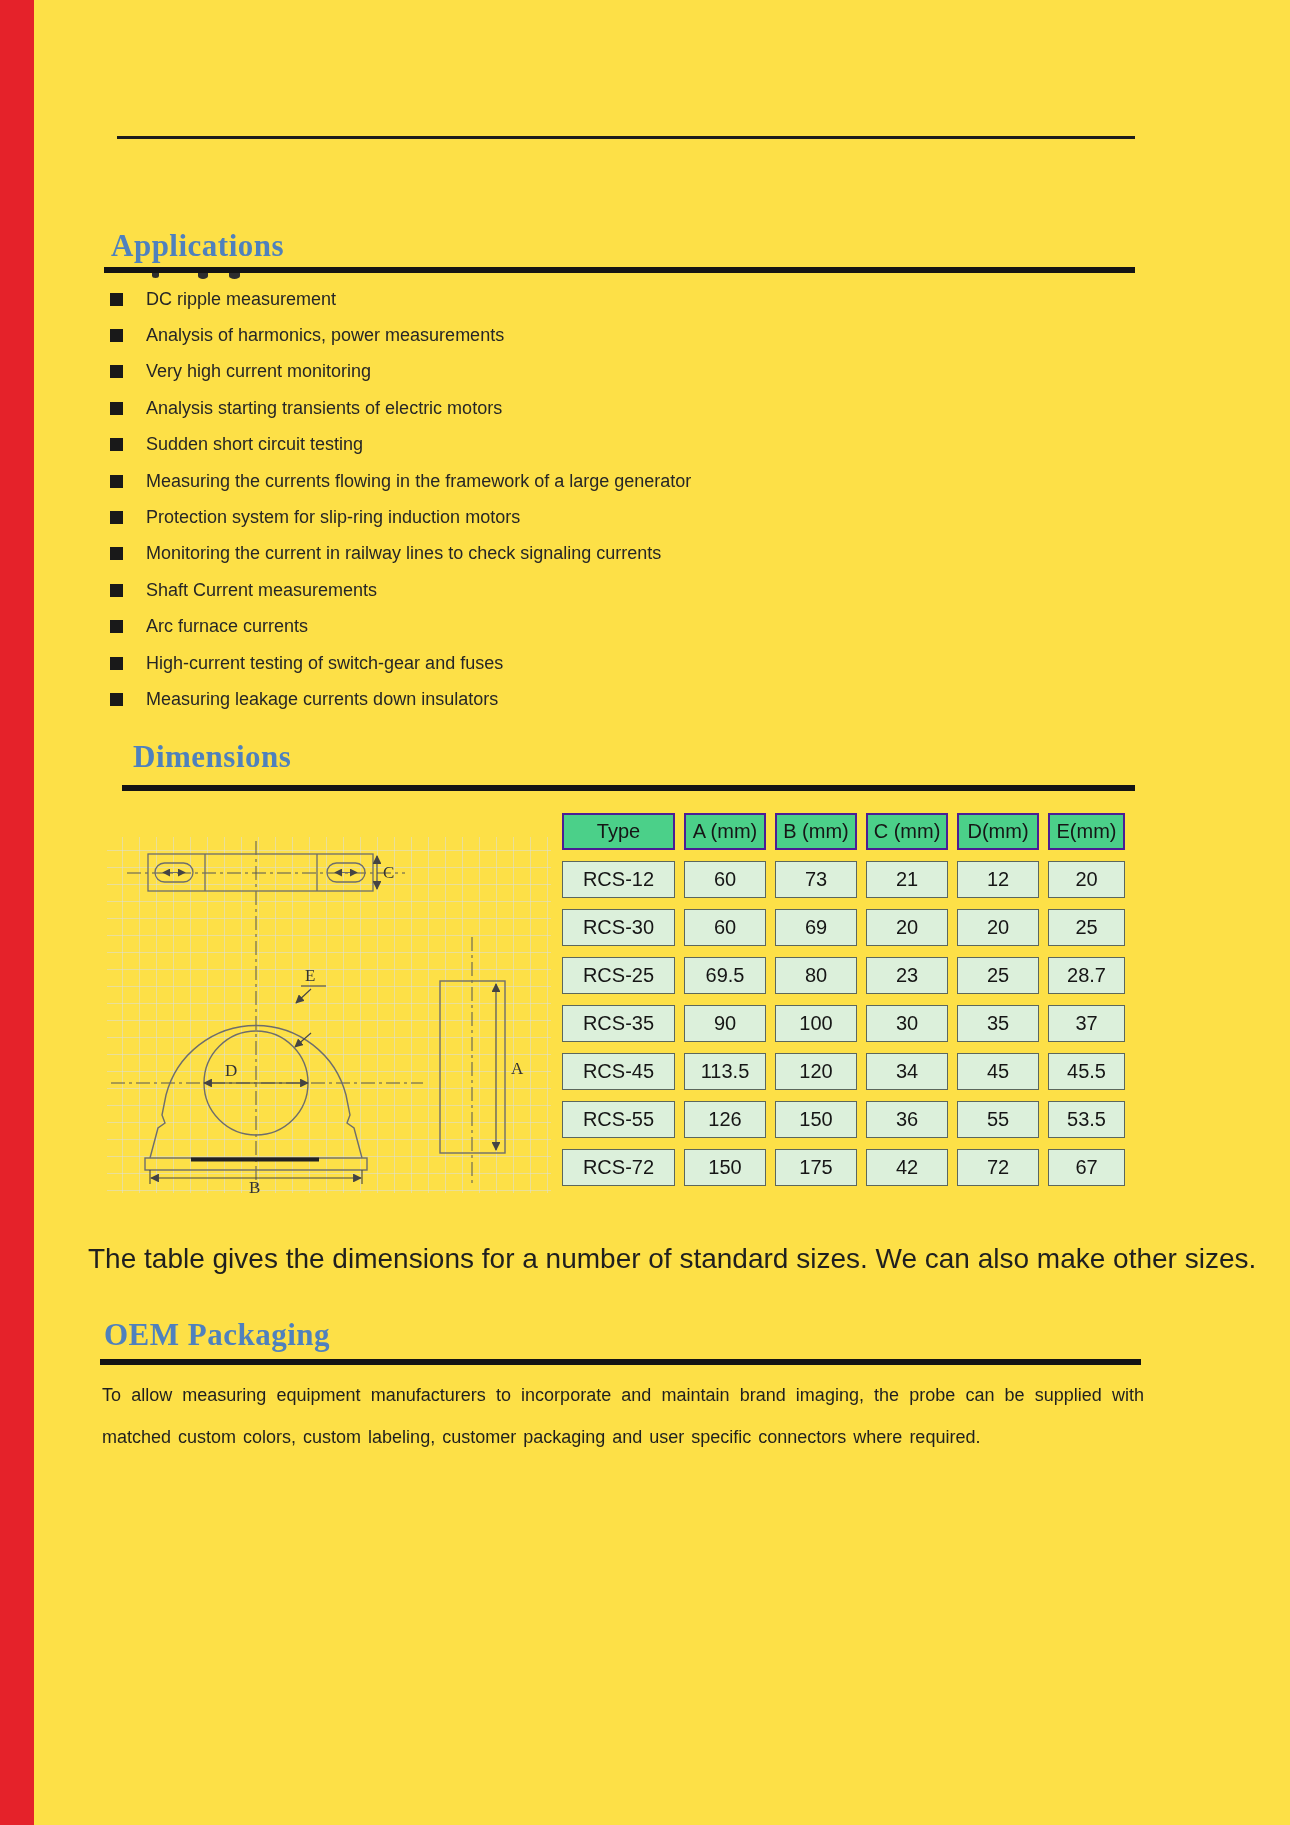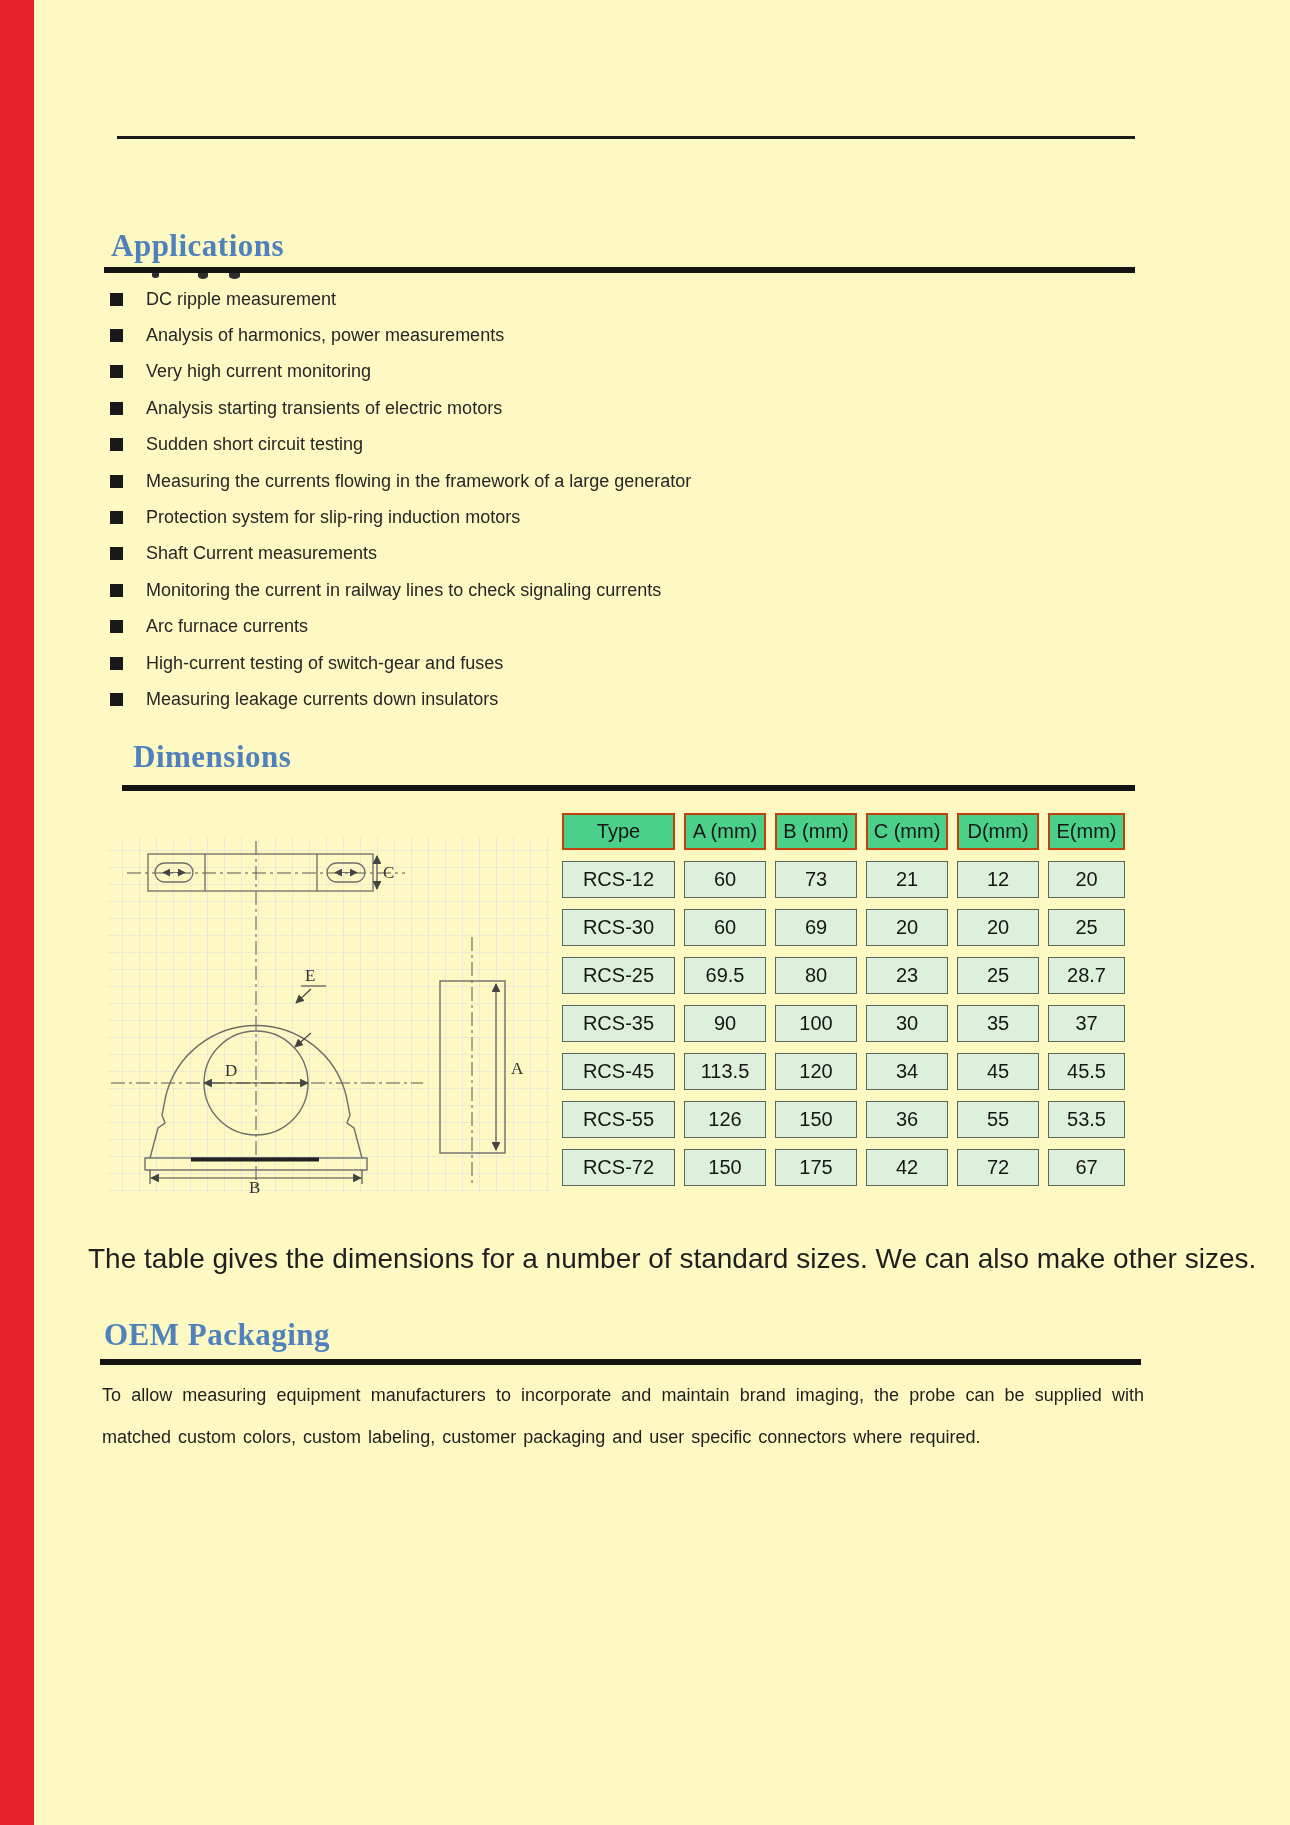--- a/index.html
+++ b/index.html
@@ -1,18 +1,18 @@
 <!DOCTYPE html>
 <html><head>
 <meta charset="utf-8">
 <style>
   html,body { margin:0; padding:0; background:#888; }
   .page {
     position:relative; width:1290px; height:1825px; margin:0 auto;
-    background:#fef9c3; overflow:hidden;
+    background:#fde047; overflow:hidden;
     font-family:"Liberation Sans", sans-serif;
     --accent:#4f81bd; --leftbar:#e5222a; --th-bg:#4bd089; --td-bg:#dcf0db;
   }
   .leftbar { position:absolute; left:0; top:0; width:34px; height:1825px; background:var(--leftbar); }
   .topline { position:absolute; left:117px; top:136px; width:1018px; height:3px; background:#1c1c1c; }
   .section-title {
     position:absolute; font-family:"Liberation Serif", serif; font-weight:bold;
     font-size:31px; color:var(--accent); letter-spacing:0.5px; white-space:nowrap;
   }
   .rule { position:absolute; height:6px; background:#141414; }
@@ -24,21 +24,21 @@
 
   .dim-table {
     position:absolute; left:562px; top:813px;
     display:grid; grid-template-columns:113px 82px 82px 82px 82px 77px;
     grid-auto-rows:37px; gap:11px 9px;
   }
   .cell {
     box-sizing:border-box; display:flex; align-items:center; justify-content:center;
     font-size:20px; color:#161616; background:var(--td-bg); border:1px solid #5c675c;
   }
-  .cell.head { background:var(--th-bg); border:2px solid #c2410c; }
+  .cell.head { background:var(--th-bg); border:2px solid #4c1d95; }
 
   .note-text { position:absolute; left:88px; top:1243px; width:1040px; font-size:28px; color:#1f1f1f; white-space:nowrap; }
   .body-par {
     position:absolute; left:102px; top:1374px; width:1042px;
     font-size:18px; line-height:42px; color:#1f1f1f; text-align:justify; word-spacing:2px;
   }
   svg text { font-family:"Liberation Serif", serif; font-size:17px; fill:#333; }
 </style>
 </head>
 <body>
@@ -86,26 +86,26 @@
         <span>Measuring the currents flowing in the framework of a large generator</span>
       </div>
 
       <div class="app-item">
         <span class="bullet"></span>
         <span>Protection system for slip-ring induction motors</span>
       </div>
 
       <div class="app-item">
         <span class="bullet"></span>
+        <span>Monitoring the current in railway lines to check signaling currents</span>
+      </div>
+
+      <div class="app-item">
+        <span class="bullet"></span>
         <span>Shaft Current measurements</span>
-      </div>
-
-      <div class="app-item">
-        <span class="bullet"></span>
-        <span>Monitoring the current in railway lines to check signaling currents</span>
       </div>
 
       <div class="app-item">
         <span class="bullet"></span>
         <span>Arc furnace currents</span>
       </div>
 
       <div class="app-item">
         <span class="bullet"></span>
         <span>High-current testing of switch-gear and fuses</span>

